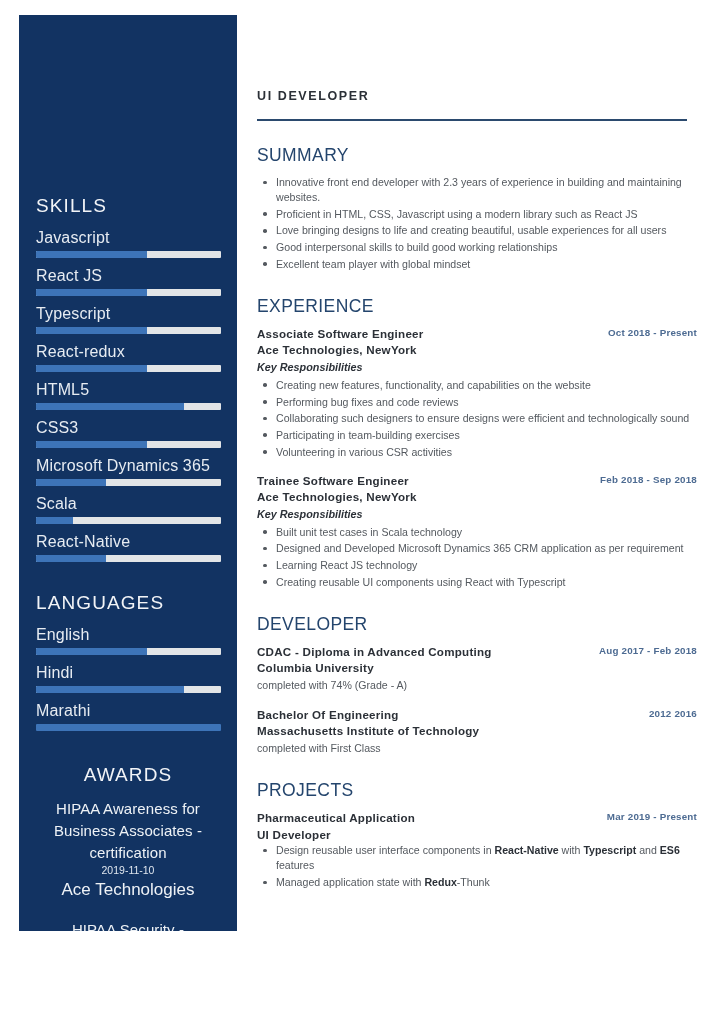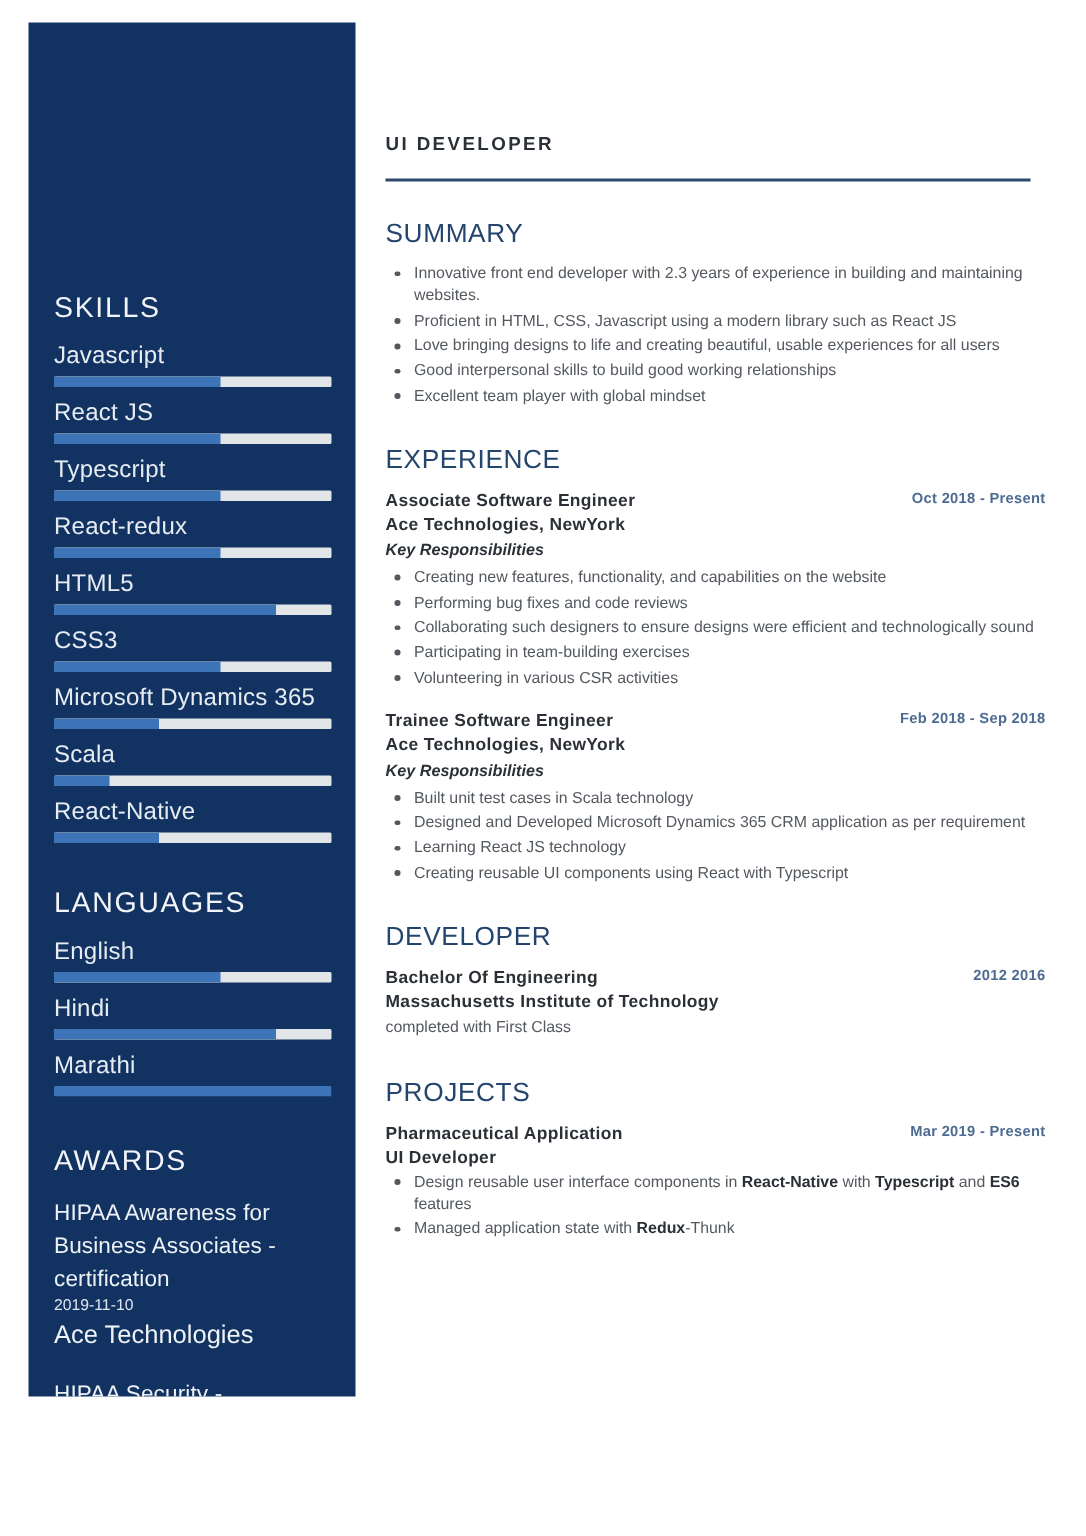--- a/index.html
+++ b/index.html
@@ -29,21 +29,21 @@
   .skill-name {
     font-size:16px; color:#e7ecf2; font-weight:400;
     margin-bottom:4px; letter-spacing:.15px; white-space:nowrap;
   }
   .bar-track {
     width:185px; height:7px; background:#e2e5e7; border-radius:1px; overflow:hidden;
   }
   .bar-fill { height:100%; background:#3d74b8; }
 
   #languages-section { margin-top:30px; }
-  #awards-section { margin-top:33px; }
+  #awards-section { margin-top:33px;text-align:center; }
   .award { margin-bottom:16px; }
   .award-title {
     font-size:15px; color:#eef2f6; line-height:1.45; font-weight:400; letter-spacing:.1px;
   }
   .award-date { font-size:10.5px; color:#dfe6ee; line-height:1.45; }
   .award-org  { font-size:17px; color:#eef2f6; line-height:1.45; }
 
   
   .main { position:absolute; left:257px; top:0; width:440px; }
 
@@ -248,20 +248,28 @@
             </ul>
           </div>
         </div>
     </section>
 
     <section class="section">
       <h2 class="section-head">DEVELOPER</h2>
       <div id="education-list">
           <div class="entry">
             <div class="entry-head">
+              <div class="entry-role">CDAC - Diploma in Advanced Computing</div>
+              <div class="entry-org">Columbia University</div>
+              <div class="entry-date">Aug 2017 - Feb 2018</div>
+            </div>
+            <div class="entry-note">completed with 74% (Grade - A)</div>
+          </div>
+          <div class="entry">
+            <div class="entry-head">
               <div class="entry-role">Bachelor Of Engineering</div>
               <div class="entry-org">Massachusetts Institute of Technology</div>
               <div class="entry-date">2012 2016</div>
             </div>
             <div class="entry-note">completed with First Class</div>
           </div>
         </div>
     </section>
 
     <section class="section">

